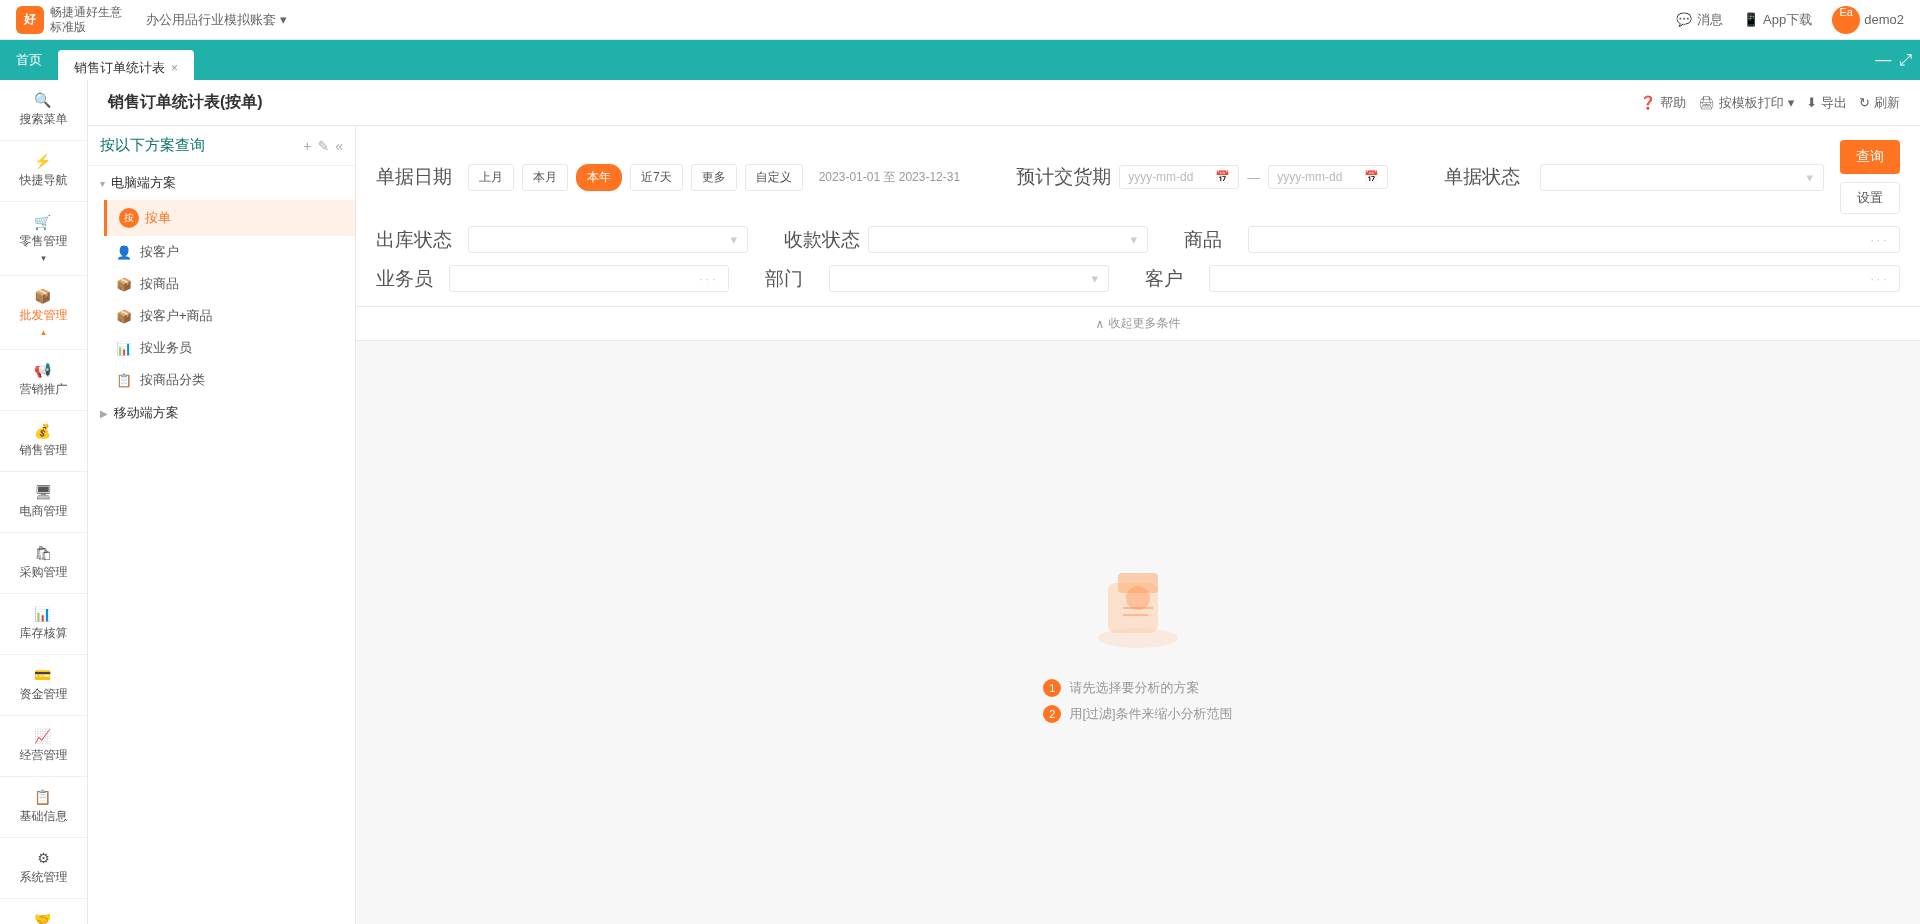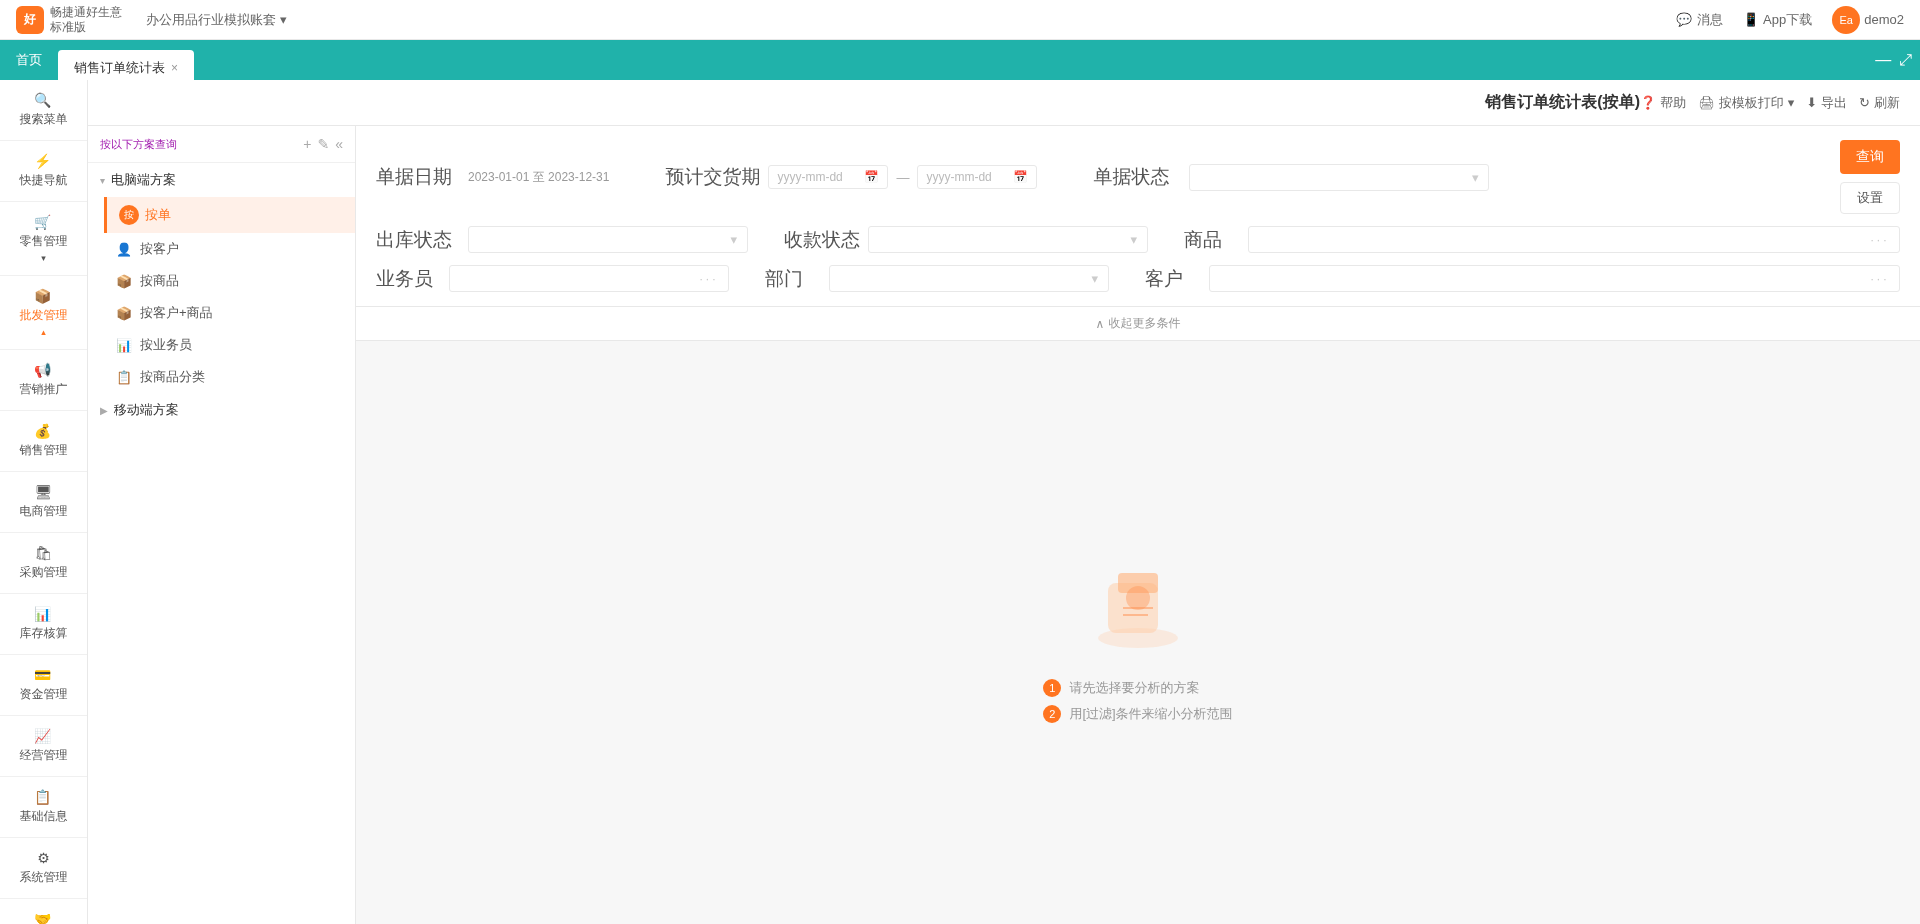--- a/index.html
+++ b/index.html
@@ -7,21 +7,21 @@
 
     
     .top-bar { height: 40px; background: #fff; display: flex; align-items: center; padding: 0 16px; border-bottom: 1px solid #e8e8e8; justify-content: space-between; flex-shrink: 0; }
     .top-bar-left { display: flex; align-items: center; gap: 8px; }
     .logo-area { display: flex; align-items: center; gap: 6px; }
     .logo-icon { width: 28px; height: 28px; background: #ff7420; border-radius: 6px; display: flex; align-items: center; justify-content: center; color: white; font-size: 12px; font-weight: bold; }
     .logo-text { font-size: 12px; color: #666; line-height: 1.2; }
     .app-selector { display: flex; align-items: center; gap: 4px; color: #666; font-size: 13px; margin-left: 16px; cursor: pointer; }
     .top-bar-right { display: flex; align-items: center; gap: 20px; color: #666; font-size: 13px; }
     .top-right-item { display: flex; align-items: center; gap: 4px; cursor: pointer; }
-    .user-avatar { width: 28px; height: 28px; border-radius: 50%; background: #ff7420; display: flex; align-items: center; justify-content: center; color: white; font-size: 11px; }
+    .user-avatar { width: 28px; height: 28px; border-radius: 50%; background: #ff7420; display: flex; justify-content: center; color: white; font-size: 11px; }
 
     
     .tab-bar { height: 40px; background: #20b2aa; display: flex; align-items: center; flex-shrink: 0; }
     .tab-item { height: 40px; padding: 0 16px; display: flex; align-items: center; gap: 6px; font-size: 13px; cursor: pointer; color: rgba(255,255,255,0.8); }
     .tab-item.home { color: white; }
     .tab-item.active { background: white; color: #333; border-radius: 4px 4px 0 0; margin-top: 16px; height: 36px; }
     .tab-close { color: #999; font-size: 12px; cursor: pointer; }
     .tab-bar-right { margin-left: auto; display: flex; align-items: center; gap: 8px; padding-right: 8px; color: white; font-size: 16px; }
 
     
@@ -30,32 +30,32 @@
     
     .sidebar { width: 88px; background: white; border-right: 1px solid #e8e8e8; display: flex; flex-direction: column; flex-shrink: 0; overflow-y: auto; }
     .sidebar-item { padding: 12px 0; display: flex; flex-direction: column; align-items: center; gap: 3px; cursor: pointer; font-size: 12px; color: #555; border-bottom: 1px solid #f0f0f0; }
     .sidebar-item.active { color: #ff7420; }
     .sidebar-item .icon { font-size: 14px; }
 
     
     .page-area { flex: 1; display: flex; flex-direction: column; overflow: hidden; }
 
     
-    .page-header { background: white; padding: 12px 20px 0; border-bottom: 1px solid #e8e8e8; display: flex; align-items: center; justify-content: flex-end; flex-shrink: 0; }
+    .page-header { background: white; padding: 12px 20px 0; border-bottom: 1px solid #e8e8e8; display: flex; align-items: center; justify-content: space-between; flex-shrink: 0; }
     .page-title { font-size: 16px; font-weight: bold; color: #333; padding-bottom: 12px; }
     .page-actions { display: flex; align-items: center; gap: 12px; padding-bottom: 12px; }
     .page-action-btn { display: flex; align-items: center; gap: 4px; color: #666; font-size: 13px; cursor: pointer; }
 
     
     .content-body { display: flex; flex: 1; overflow: hidden; }
 
     
     .left-panel { width: 268px; background: white; border-right: 1px solid #e8e8e8; flex-shrink: 0; overflow-y: auto; }
     .left-panel-header { padding: 10px 12px; display: flex; align-items: center; gap: 8px; border-bottom: 1px solid #f0f0f0; }
-    .left-panel-title { font-size: 11px; color: #a21caf; flex: 1; }
+    .left-panel-title { font-size: 15px; color: #0f766e; flex: 1; }
     .left-panel-actions { display: flex; align-items: center; gap: 6px; }
     .action-icon { color: #aaa; cursor: pointer; font-size: 14px; }
 
     .tree-node { padding: 0; }
     .tree-node-header { display: flex; align-items: center; gap: 6px; padding: 8px 12px; cursor: pointer; font-size: 13px; color: #333; }
     .tree-chevron { color: #aaa; font-size: 10px; }
     .tree-children { padding-left: 16px; }
     .tree-child-item { display: flex; align-items: center; gap: 8px; padding: 7px 12px; cursor: pointer; font-size: 13px; color: #555; }
     .tree-child-icon { width: 16px; height: 16px; display: flex; align-items: center; justify-content: center; font-size: 13px; color: #aaa; }
 
@@ -286,20 +286,28 @@
           </div>
         </div>
       </div>
 
       <div class="right-panel">
 
         <div class="filter-area">
 
           <div class="filter-row">
             <span class="filter-label">单据日期</span>
+            <div class="filter-date-group">
+              <button class="date-btn">上月</button>
+              <button class="date-btn">本月</button>
+              <button class="date-btn active">本年</button>
+              <button class="date-btn">近7天</button>
+              <button class="date-btn">更多</button>
+              <button class="date-btn">自定义</button>
+            </div>
             <span class="date-range-text">2023-01-01 至 2023-12-31</span>
 
             <div style="margin-left: 40px; display:flex; align-items:center; gap:8px;">
               <span class="filter-label">预计交货期</span>
               <div class="date-input">
                 <span style="color:#bbb; font-size:12px;">yyyy-mm-dd</span>
                 <span style="color:#ccc;">📅</span>
               </div>
               <span style="color:#aaa;">—</span>
               <div class="date-input">

